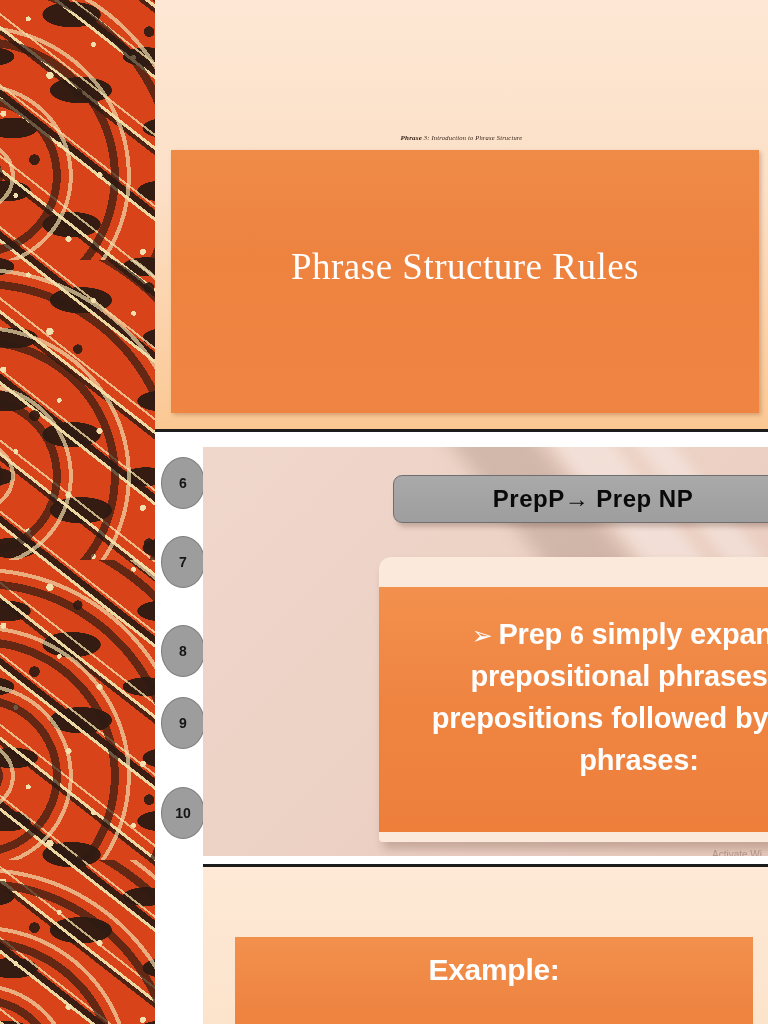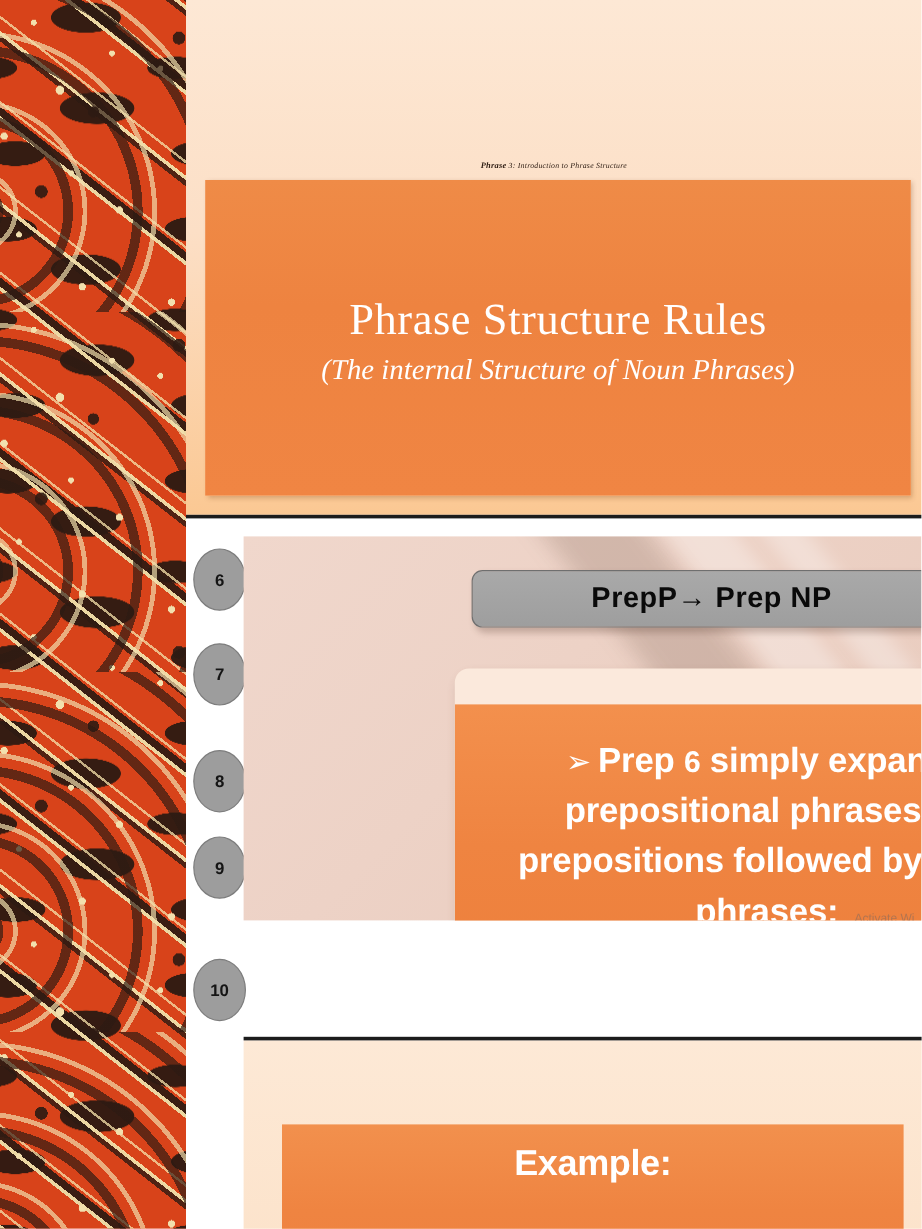--- a/index.html
+++ b/index.html
@@ -128,21 +128,21 @@
     position:absolute; left:6px; width:44px; height:52px;
     border-radius:50%;
     background:#9d9d9d;
     border:1px solid #7d7d7d;
     display:flex; align-items:center; justify-content:center;
     font-size:14px; font-weight:bold; color:#151515;
     font-family:"Liberation Sans", sans-serif;
   }
 
   .canvas {
-    position:absolute; left:48px; top:12px; width:565px; height:320px;
+    position:absolute; left:48px; top:12px; width:565px; height:409px;
     background:linear-gradient(135deg,#f0d7cc 0%, #edd2c6 42%, #e8cabc 100%);
     overflow:hidden;
   }
   .canvas .streak {
     position:absolute; background:rgba(255,255,255,.30);
     transform:rotate(-38deg); filter:blur(6px);
   }
   .canvas .shadowband {
     position:absolute; background:rgba(110,80,70,.22);
     transform:rotate(-38deg); filter:blur(9px);
@@ -226,33 +226,32 @@
   <div class="sec1">
 
     <div class="chapter-head">
       <span class="ch-b">Phrase</span>
       <span class="ch-i">3:</span>
       <span class="ch-i">Introduction to Phrase Structure</span>
     </div>
 
     <div class="title-box">
       <div class="title-main">Phrase Structure Rules</div>
-      <div class="title-sub">(The internal Structure of Noun Phrases)</div>
     </div>
 
   </div>
 
   <div class="sec2">
 
     <div class="thumb-rail">
       <div class="thumb" style="top:22px">6</div>
       <div class="thumb" style="top:101px">7</div>
       <div class="thumb" style="top:190px">8</div>
       <div class="thumb" style="top:262px">9</div>
-      <div class="thumb" style="top:364px">10</div>
+      <div class="thumb" style="top:352px">10</div>
     </div>
 
     <div class="canvas">
 
       <div class="shadowband" style="left:330px; top:-120px; width:70px; height:420px;"></div>
       <div class="streak" style="left:430px; top:-140px; width:46px; height:460px;"></div>
       <div class="streak" style="left:505px; top:-150px; width:30px; height:470px;"></div>
 
       <div class="rule-chip">PrepP→  Prep  NP</div>
 

